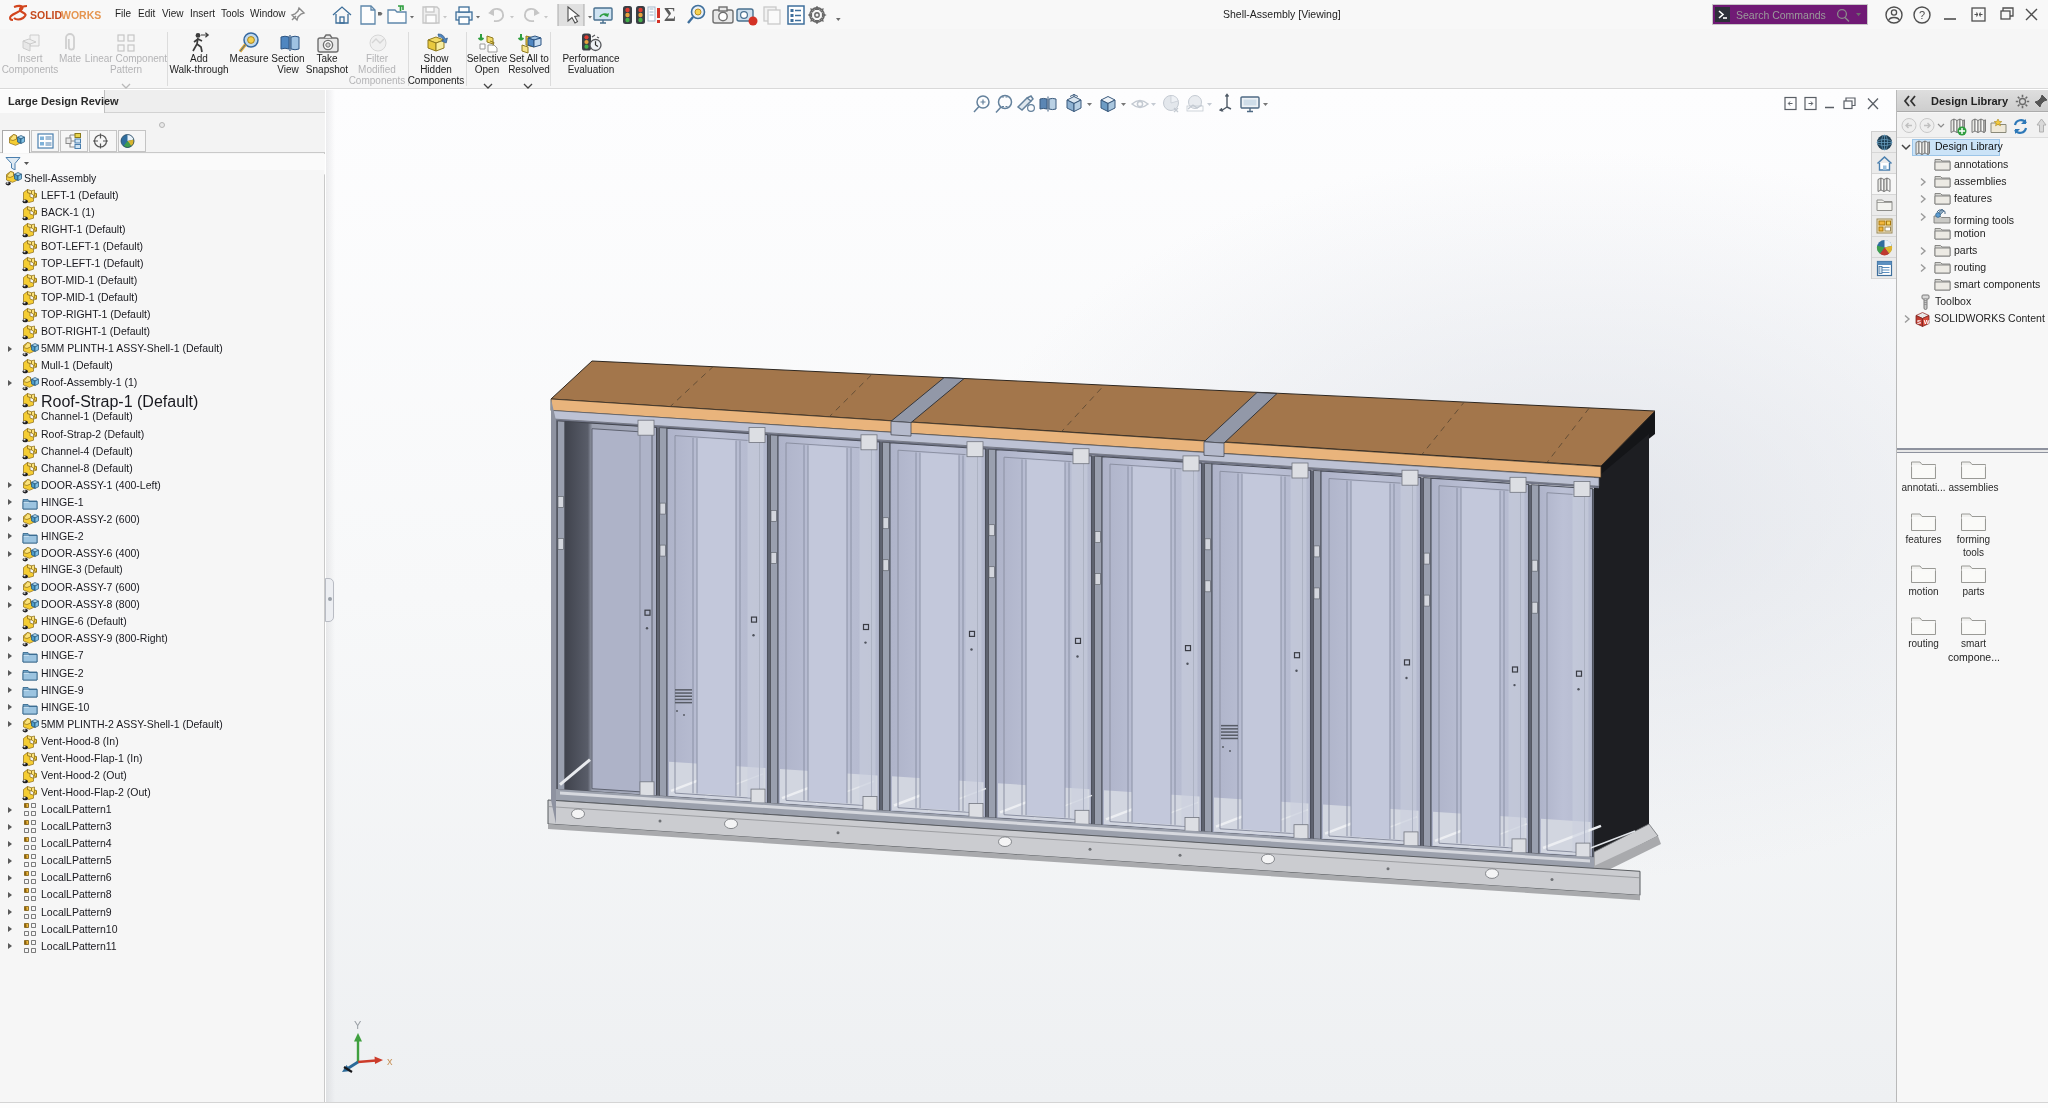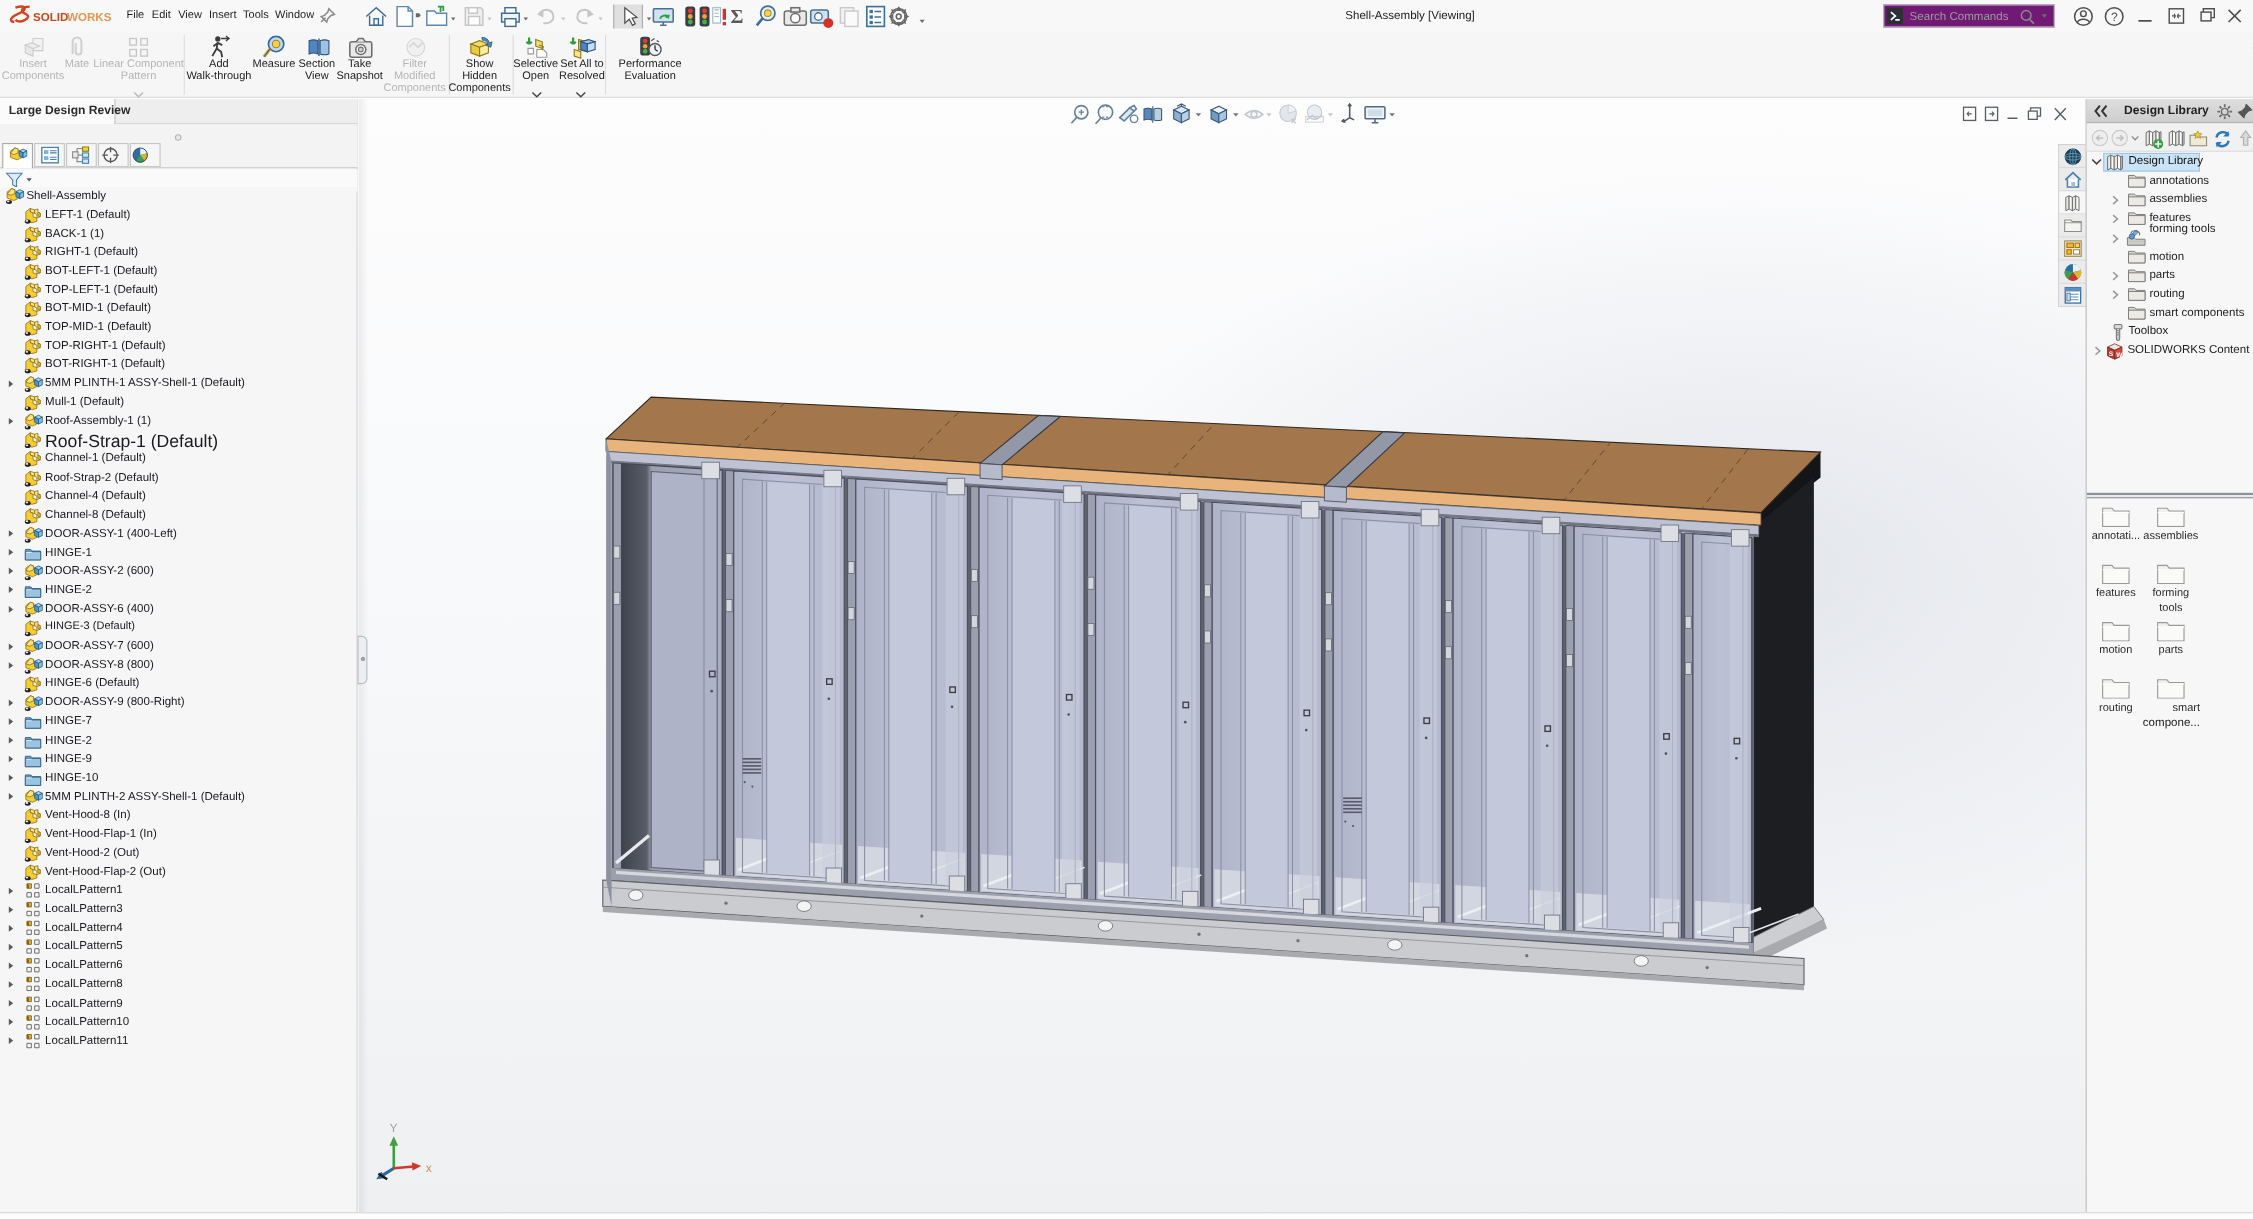--- a/index.html
+++ b/index.html
@@ -1345,21 +1345,21 @@
 <span class="abs" style="left:57px;top:102px;font-size:10.5px;color:#1e1e1e;white-space:nowrap">features</span>
 <svg class="abs" style="left:22px;top:122px" width="8" height="10" viewBox="0 0 8 10">
       <path d="M2 1.5 l4 3.5 l-4 3.5" fill="none" stroke="#9a9a9a" stroke-width="1.4"></path>
     </svg>
 <svg class="abs" style="left:36px;top:118px" width="18" height="16" viewBox="0 0 18 16">
       <path d="M9 1 l2 2 l-4.5 4.5 l-2 -2 z" fill="#8aa8c0" stroke="#4a6a88" stroke-width="0.7"></path>
       <path d="M1 8 L7 8 L8.5 9.5 L17 9.5 L17 15 L1 15 Z" fill="#c9c9c5" stroke="#7e7e7a" stroke-width="0.9"></path>
       <path d="M4 4 a4 3 0 0 1 8 2" fill="none" stroke="#4a6a88" stroke-width="1"></path>
       <circle cx="5" cy="7" r="2.4" fill="#5b9bd0" stroke="#2d5f86" stroke-width="0.7"></circle>
     </svg>
-<span class="abs" style="left:57px;top:112px;font-size:10.5px;color:#1e1e1e;white-space:nowrap">forming tools</span>
+<span class="abs" style="left:57px;top:124px;font-size:10.5px;color:#1e1e1e;white-space:nowrap">forming tools</span>
 <svg class="abs" style="left:37px;top:136px" width="17" height="14" viewBox="0 0 17 14">
       <path d="M1 2.5 L6.5 2.5 L8 4 L16 4 L16 13 L1 13 Z" fill="#d6d6d2" stroke="#7e7e7a" stroke-width="0.9"></path>
       <path d="M1 5 L16 5 L16 13 L1 13 Z" fill="#eceae4" stroke="#7e7e7a" stroke-width="0.9"></path>
     </svg>
 <span class="abs" style="left:57px;top:137px;font-size:10.5px;color:#1e1e1e;white-space:nowrap">motion</span>
 <svg class="abs" style="left:22px;top:156px" width="8" height="10" viewBox="0 0 8 10">
       <path d="M2 1.5 l4 3.5 l-4 3.5" fill="none" stroke="#9a9a9a" stroke-width="1.4"></path>
     </svg>
 <svg class="abs" style="left:37px;top:153px" width="17" height="14" viewBox="0 0 17 14">
       <path d="M1 2.5 L6.5 2.5 L8 4 L16 4 L16 13 L1 13 Z" fill="#d6d6d2" stroke="#7e7e7a" stroke-width="0.9"></path>
@@ -1437,17 +1437,17 @@
       <path d="M1.5 3 L10 3 L12 5.5 L25.5 5.5 L25.5 19.5 L1.5 19.5 Z" fill="#f0f0ee" stroke="#9a9a96" stroke-width="1"></path>
       <path d="M1.5 7 L25.5 7" stroke="#fff" stroke-width="1.2"></path>
       <path d="M2.5 8 h22 v11 h-22 z" fill="#fafaf8"></path>
     </svg>
 <svg class="abs" style="left:63px;top:525px" width="27" height="21" viewBox="0 0 27 21">
       <path d="M1.5 3 L10 3 L12 5.5 L25.5 5.5 L25.5 19.5 L1.5 19.5 Z" fill="#f0f0ee" stroke="#9a9a96" stroke-width="1"></path>
       <path d="M1.5 7 L25.5 7" stroke="#fff" stroke-width="1.2"></path>
       <path d="M2.5 8 h22 v11 h-22 z" fill="#fafaf8"></path>
     </svg>
 <span class="abs" style="left:0px;top:548px;width:53px;text-align:center;font-size:10px;color:#2a2a2a">routing</span>
-<span class="abs" style="left:50px;top:548px;width:53px;text-align:right;font-size:10px;color:#2a2a2a">smart</span>
+<span class="abs" style="left:50px;top:548px;width:53px;text-align:center;font-size:10px;color:#2a2a2a">smart</span>
 <span class="abs" style="left:50px;top:457px;width:53px;text-align:center;font-size:10px;color:#2a2a2a">tools</span>
 <span class="abs" style="left:44px;top:561px;width:66px;text-align:center;font-size:10.5px;color:#222">compone...</span>
 </div>
 <div id="statusbar"></div>
 
 </body></html>

